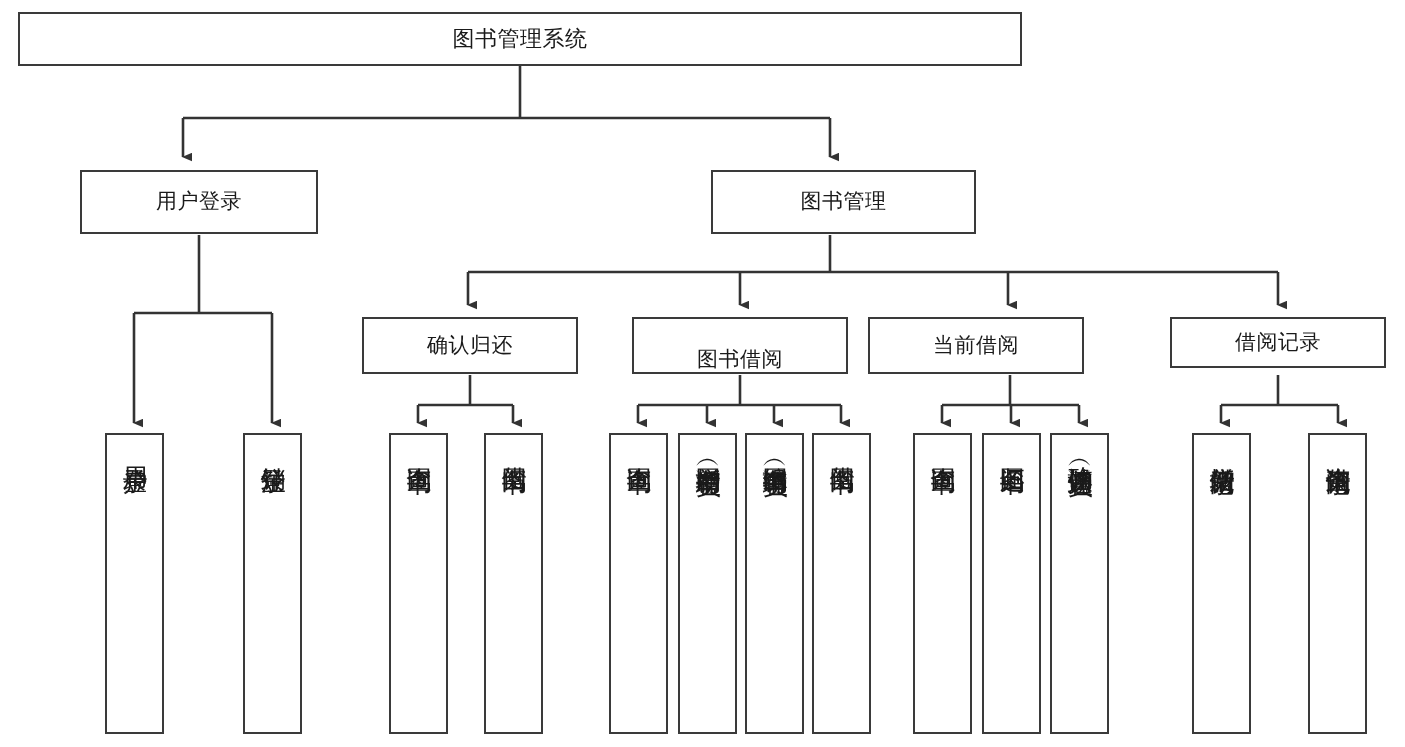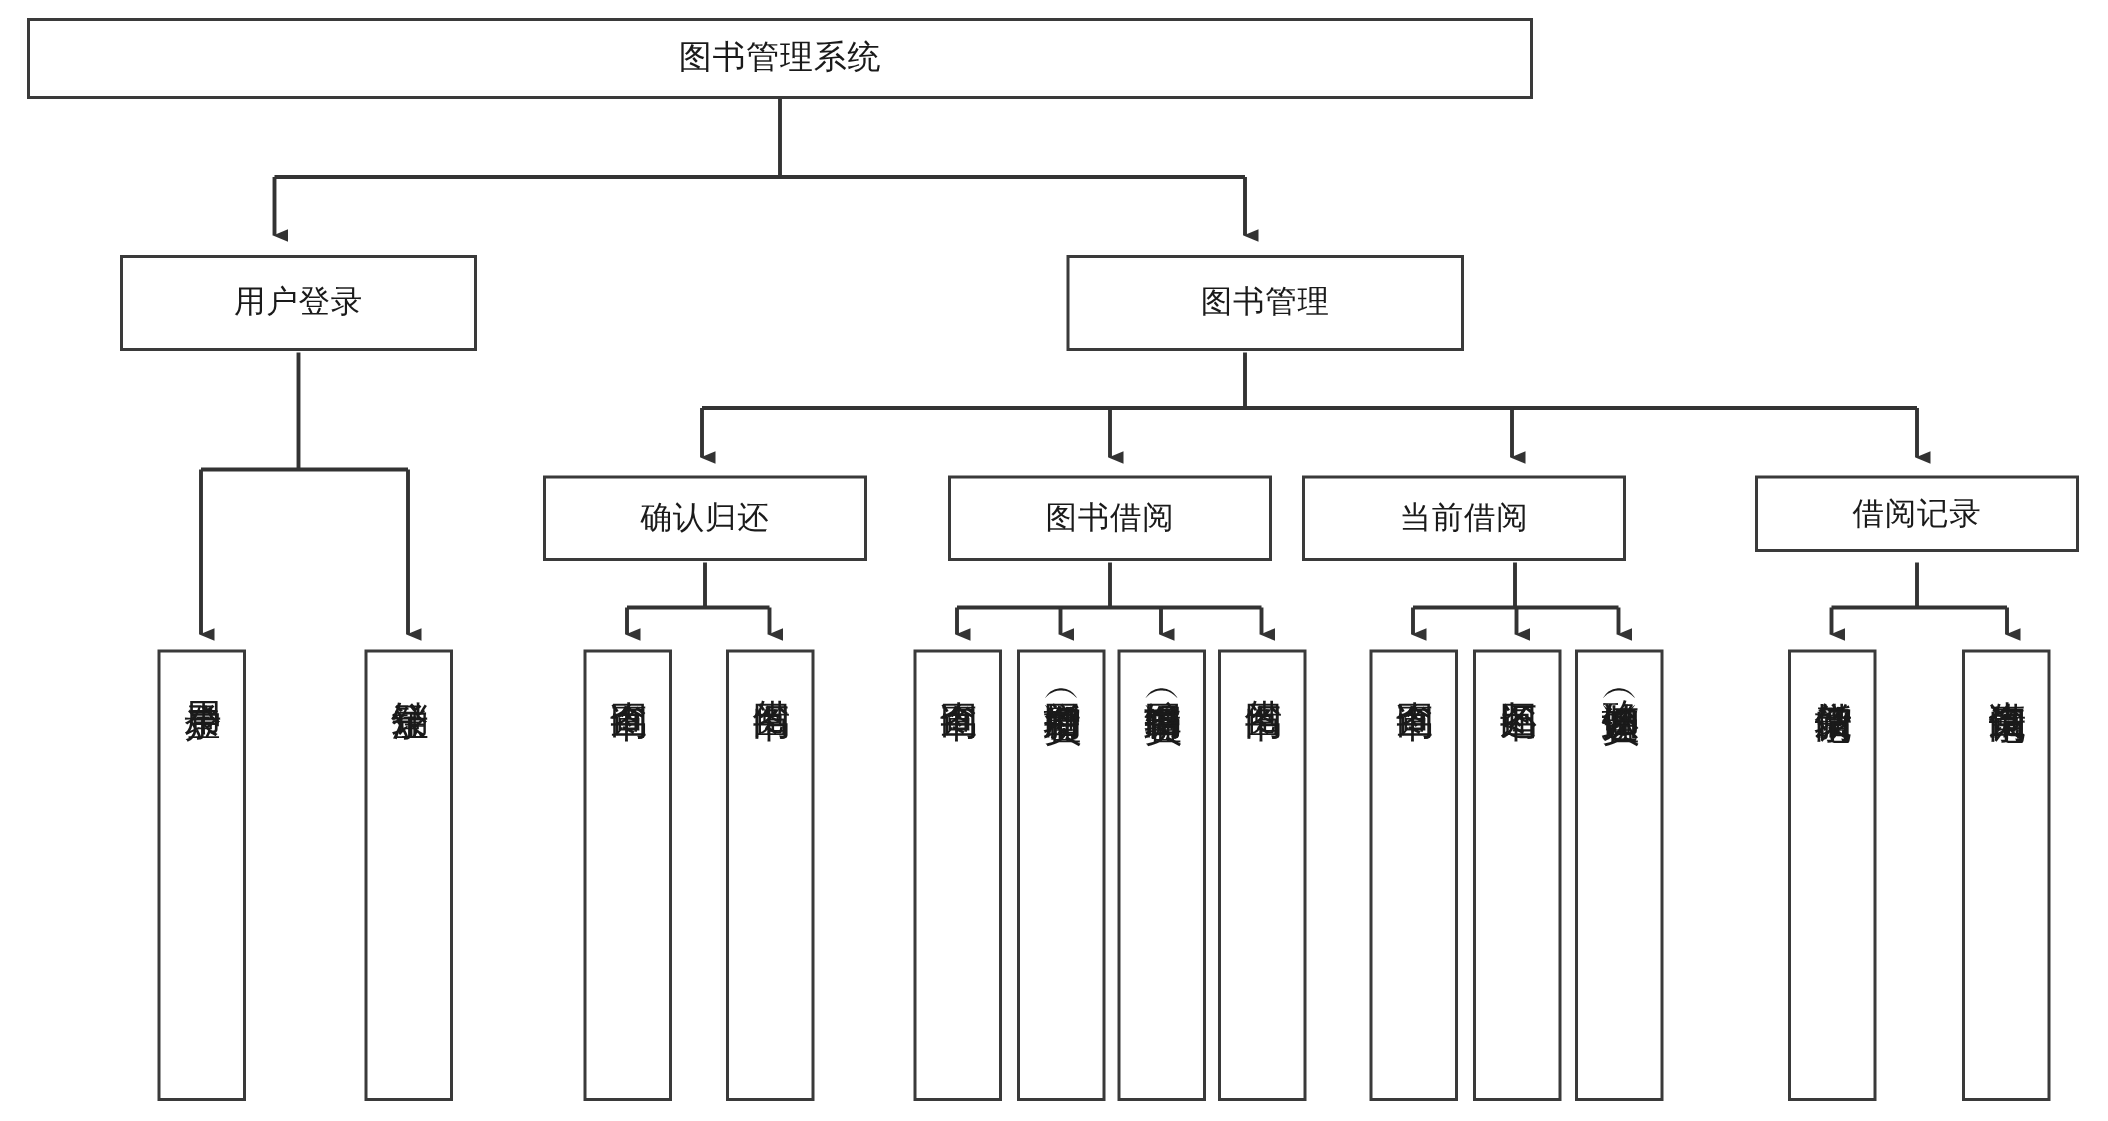--- a/index.html
+++ b/index.html
@@ -140,21 +140,21 @@
   </div>
 
   <div class="node horiz" style="left:711px; top:170px; width:265px; height:64px;">
     <span>图书管理</span>
   </div>
 
   <div class="node horiz" style="left:362px; top:317px; width:216px; height:57px;">
     <span>确认归还</span>
   </div>
 
-  <div class="node horiz" style="left:632px; top:317px; width:216px; height:57px;">
+  <div class="node horiz" style="left:632px; top:317px; width:216px; height:57px;align-items:flex-end;">
     <span>图书借阅</span>
   </div>
 
   <div class="node horiz" style="left:868px; top:317px; width:216px; height:57px;">
     <span>当前借阅</span>
   </div>
 
   <div class="node horiz" style="left:1170px; top:317px; width:216px; height:51px;">
     <span>借阅记录</span>
   </div>

